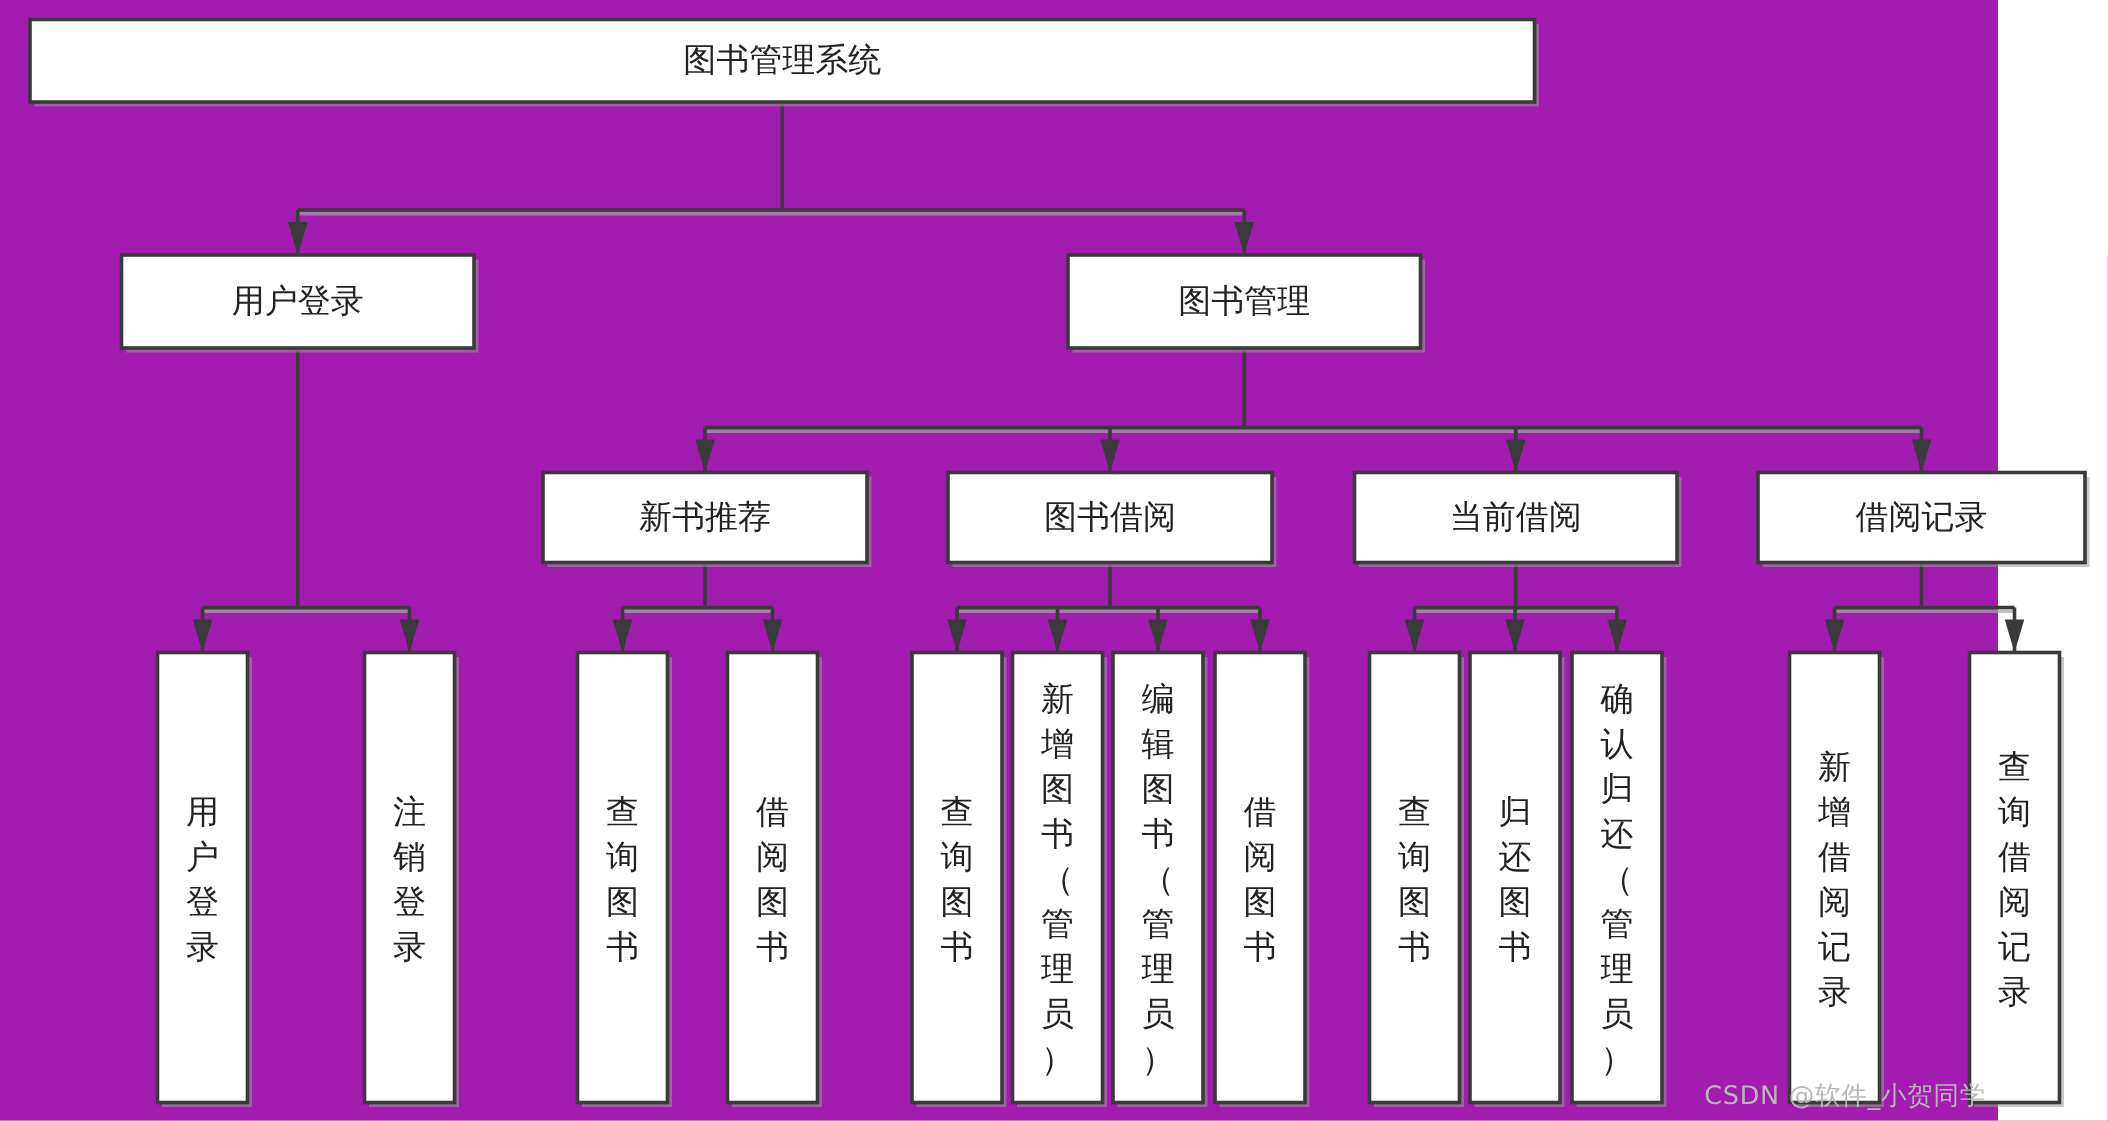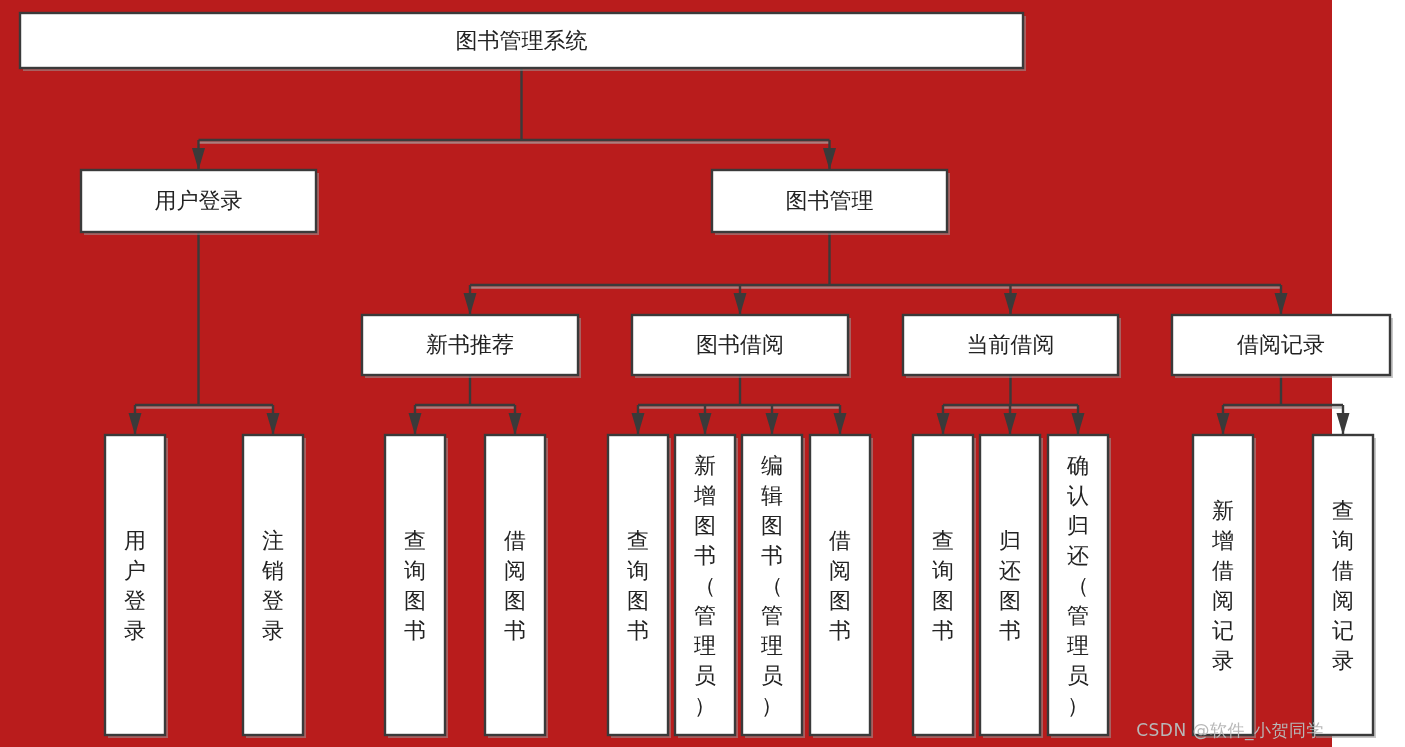--- a/index.html
+++ b/index.html
@@ -10,21 +10,21 @@
   body {
     width: 1405px;
     height: 747px;
     font-family: "DejaVu Sans", "Liberation Sans", sans-serif;
     overflow: hidden;
   }
   #diagram-root {
     position: relative;
     width: 1332px;
     height: 747px;
-    background: #b91c1c;
+    background: #a21caf;
   }
   svg#tree-svg {
     position: absolute;
     left: 0;
     top: 0;
     width: 1405px;
     height: 747px;
     display: block;
   }
   .node-box {

